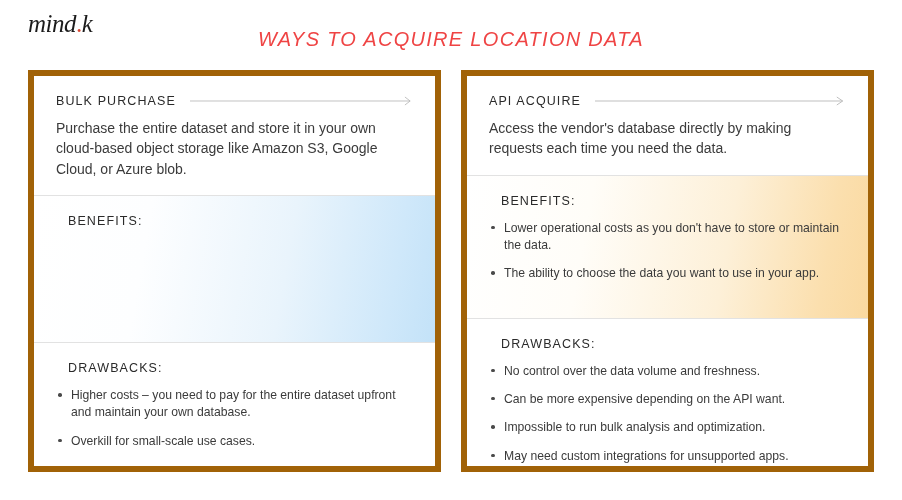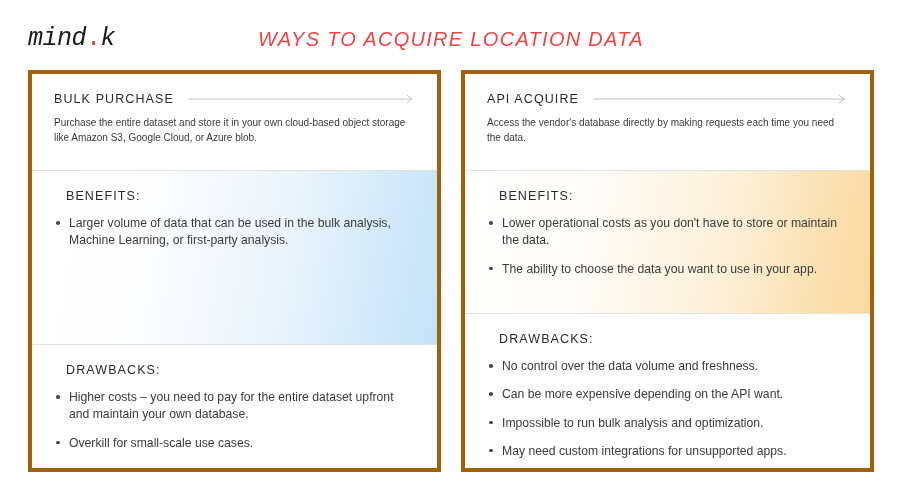--- a/index.html
+++ b/index.html
@@ -11,22 +11,22 @@
     height: 500px;
     background: #ffffff;
     font-family: "Liberation Sans", sans-serif;
     color: #333333;
     overflow: hidden;
     position: relative;
   }
   .logo {
     position: absolute;
     left: 28px;
-    top: 24px;
-    font-family: Liberation Mono, monospace;
+    top: 10px;
+    font-family: Liberation Serif, serif;
     font-style: italic;
     font-size: 25px;
     color: #1b1b1b;
     letter-spacing: -0.5px;
   }
   .logo .dot {
     color: #d8452f;
     font-style: normal;
   }
   .page-title {
@@ -45,21 +45,21 @@
     position: absolute;
     left: 28px;
     top: 70px;
     width: 846px;
     height: 402px;
     display: flex;
     gap: 20px;
   }
   .card {
     width: 413px;
-    border: 4px solid #a16207;
+    border: 6px solid #a16207;
     background: #ffffff;
     box-sizing: border-box;
     display: flex;
     flex-direction: column;
     position: relative;
     overflow: hidden;
   }
   .card-left .section-benefits {
     background: linear-gradient(100deg, #ffffff 0%, #fdfeff 28%, #e9f4fc 62%, #cfe8fa 88%, #c3e2f8 100%);
   }
@@ -90,21 +90,21 @@
     flex: 1 1 auto;
     height: 10px;
     position: relative;
   }
   .arrow svg {
     display: block;
     width: 100%;
     height: 10px;
   }
   .intro {
-    font-size: 10px;
+    font-size: 14px;
     line-height: 1.45;
     color: #3b3b3b;
     margin: 0;
   }
   .sub-head {
     font-size: 12.5px;
     letter-spacing: 1.1px;
     color: #2a2a2a;
     margin: 0 0 12px 12px;
   }
@@ -164,21 +164,20 @@
             <polyline points="289,1 296,5 289,9" fill="none" stroke="#b9b9b9" stroke-width="1"></polyline>
           </svg>
         </span>
       </div>
       <p class="intro">Purchase the entire dataset and store it in your own cloud-based object storage like Amazon S3, Google Cloud, or Azure blob.</p>
     </div>
 
     <div class="section section-benefits">
       <div class="sub-head">BENEFITS:</div>
       <ul class="points">
-        <li>Larger volume of data that can be used in the bulk analysis, Machine Learning, or first-party analysis.</li>
       </ul>
     </div>
 
     <div class="section section-drawbacks">
       <div class="sub-head">DRAWBACKS:</div>
       <ul class="points">
         <li>Higher costs – you need to pay for the entire dataset upfront and maintain your own database.</li>
         <li>Overkill for small-scale use cases.</li>
       </ul>
     </div>

